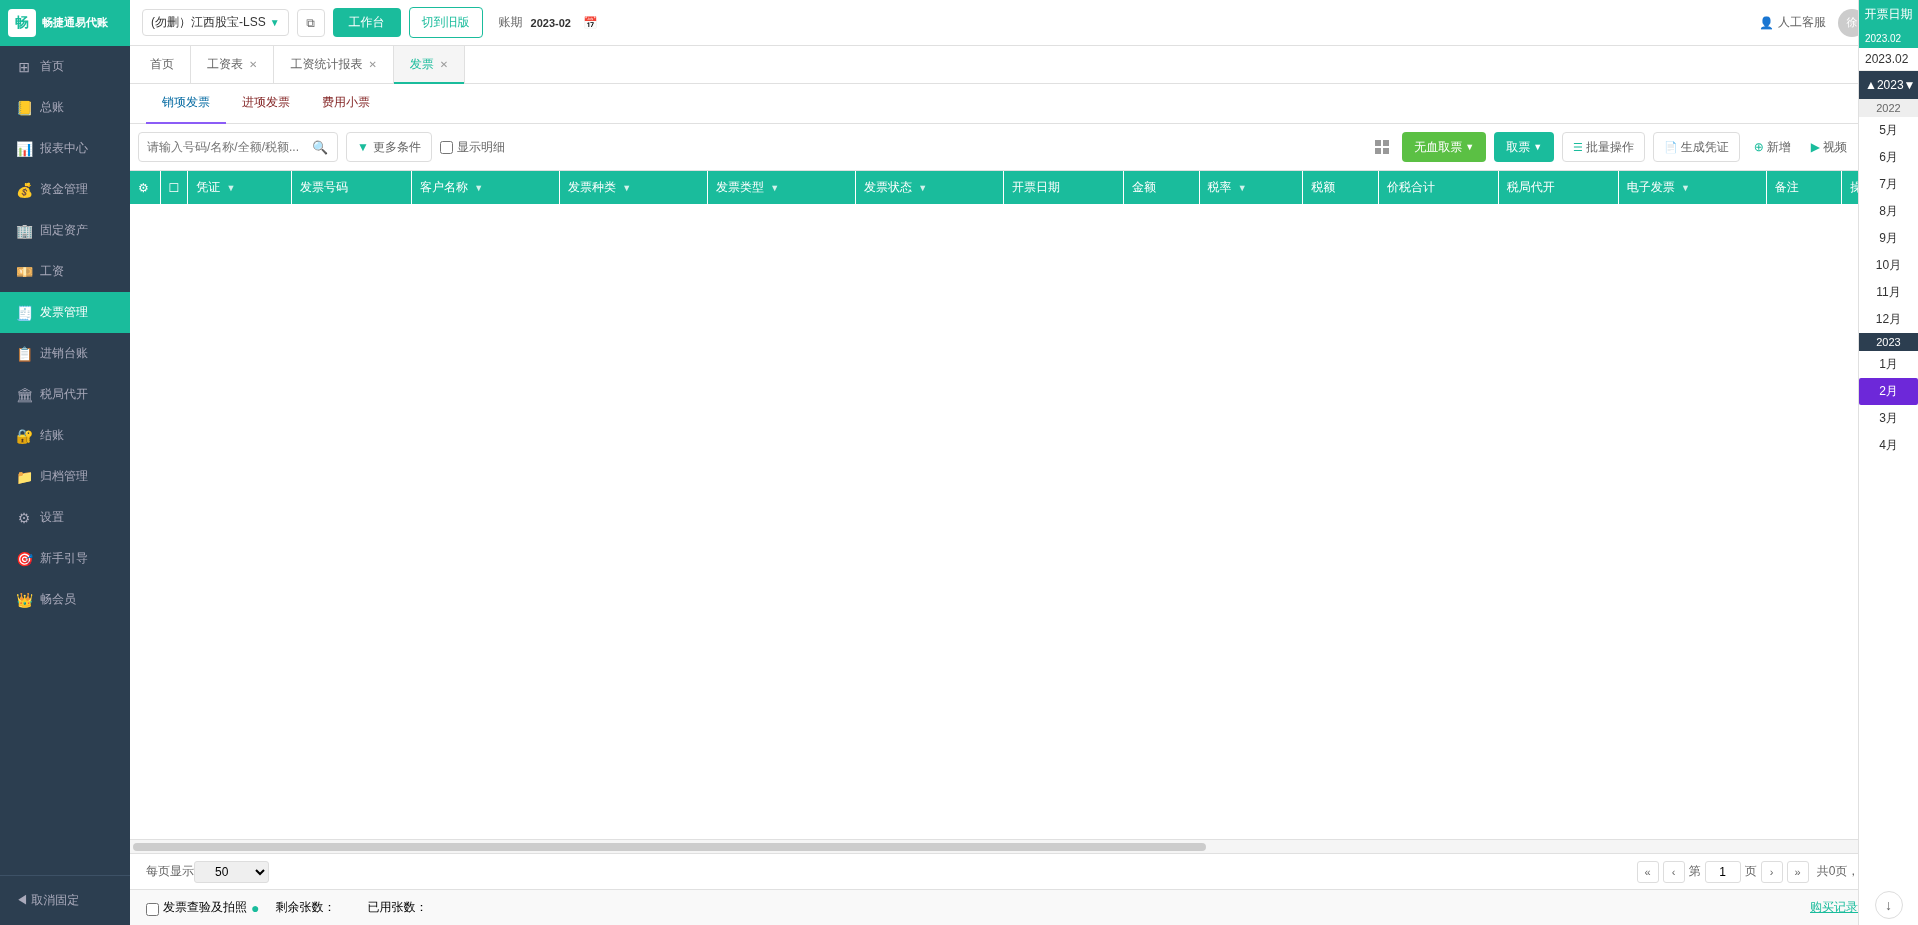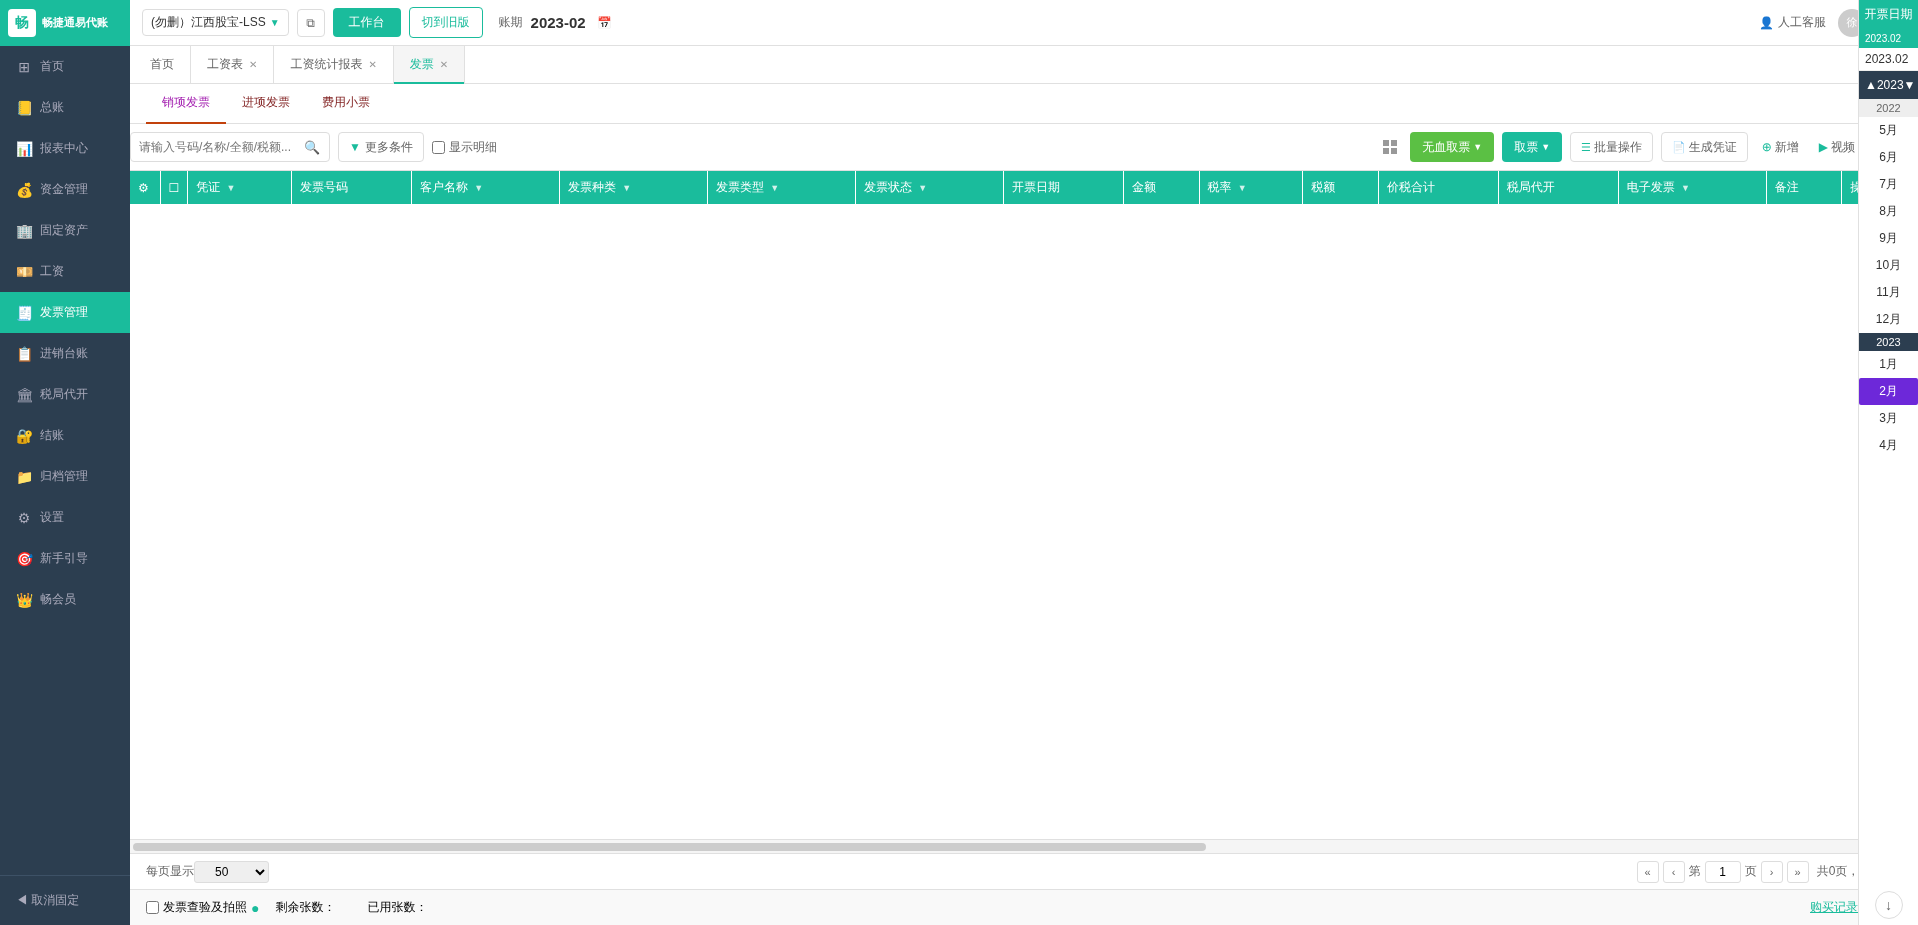--- a/index.html
+++ b/index.html
@@ -20,21 +20,21 @@
     .main { flex: 1; display: flex; flex-direction: column; overflow: hidden; position: relative; }
 
     
     .topbar { height: 46px; background: white; display: flex; align-items: center; padding: 0 12px; gap: 8px; border-bottom: 1px solid #e0e0e0; flex-shrink: 0; }
     .company-selector { display: flex; align-items: center; gap: 4px; border: 1px solid #ddd; border-radius: 4px; padding: 4px 8px; cursor: pointer; color: #333; font-size: 12px; min-width: 140px; }
     .company-selector .arrow { color: #1abc9c; font-size: 10px; }
     .copy-btn { width: 28px; height: 28px; border: 1px solid #ddd; border-radius: 4px; display: flex; align-items: center; justify-content: center; cursor: pointer; color: #666; }
     .workbench-btn { background: #1abc9c; color: white; border: none; border-radius: 4px; padding: 6px 16px; cursor: pointer; font-size: 12px; }
     .switch-btn { background: white; color: #1abc9c; border: 1px solid #1abc9c; border-radius: 4px; padding: 6px 12px; cursor: pointer; font-size: 12px; }
     .period-label { color: #666; font-size: 12px; margin-left: 8px; }
-    .period-value { color: #333; font-weight: bold; font-size: 15px; }
+    .period-value { color: #333; font-weight: bold; font-size: 11px; }
     .period-icon { color: #1abc9c; margin-left: 4px; cursor: pointer; }
     .topbar-right { margin-left: auto; display: flex; align-items: center; gap: 12px; }
     .topbar-right-item { display: flex; align-items: center; gap: 4px; color: #666; cursor: pointer; font-size: 12px; }
     .avatar { width: 28px; height: 28px; border-radius: 50%; background: #ccc; display: flex; align-items: center; justify-content: center; color: white; font-size: 11px; }
 
     
     .tabbar { height: 38px; background: white; display: flex; align-items: center; padding: 0 0 0 0; border-bottom: 1px solid #e0e0e0; flex-shrink: 0; }
     .tab-item { display: flex; align-items: center; gap: 4px; padding: 0 16px; height: 38px; cursor: pointer; border-right: 1px solid #e0e0e0; color: #666; font-size: 12px; position: relative; }
     .tab-item:first-child { padding-left: 20px; }
     .tab-item.active { color: #1abc9c; background: #f5f5f5; }
@@ -42,24 +42,24 @@
     .tab-close { font-size: 10px; color: #999; margin-left: 2px; }
     .tab-right { margin-left: auto; display: flex; align-items: center; padding-right: 8px; gap: 4px; }
     .tab-right-btn { width: 24px; height: 24px; border: 1px solid #ddd; border-radius: 3px; display: flex; align-items: center; justify-content: center; cursor: pointer; color: #666; font-size: 11px; }
 
     
     .page { flex: 1; background: white; display: flex; flex-direction: column; overflow: hidden; }
 
     
     .subtabs { display: flex; align-items: center; padding: 0 16px; border-bottom: 1px solid #e0e0e0; height: 40px; gap: 0; flex-shrink: 0; }
     .subtab { padding: 0 16px; height: 40px; display: flex; align-items: center; cursor: pointer; color: #7f1d1d; font-size: 13px; border-bottom: 2px solid transparent; }
-    .subtab.active { color: #a21caf; border-bottom: 2px solid #c2410c; }
-
-    
-    .toolbar { display: flex; align-items: center; padding: 8px 0; gap: 8px; border-bottom: 1px solid #e0e0e0; flex-shrink: 0; flex-wrap: wrap; }
+    .subtab.active { color: #0369a1; border-bottom: 2px solid #8b5cf6; }
+
+    
+    .toolbar { display: flex; align-items: center; padding: 8px 8px; gap: 8px; border-bottom: 1px solid #e0e0e0; flex-shrink: 0; flex-wrap: wrap; }
     .toolbar-left { display: flex; align-items: center; gap: 8px; flex: 1; }
     .toolbar-right { display: flex; align-items: center; gap: 8px; margin-left: auto; }
     .search-input { display: flex; align-items: center; border: 1px solid #ddd; border-radius: 4px; padding: 0 8px; height: 30px; gap: 4px; min-width: 200px; }
     .search-input input { border: none; outline: none; font-size: 12px; color: #999; width: 100%; background: transparent; }
     .search-icon { color: #bbb; font-size: 13px; cursor: pointer; }
     .filter-btn { display: flex; align-items: center; gap: 4px; padding: 4px 10px; border: 1px solid #ddd; border-radius: 4px; cursor: pointer; color: #666; font-size: 12px; height: 30px; }
     .filter-icon { color: #1abc9c; }
     .show-detail-cb { display: flex; align-items: center; gap: 4px; cursor: pointer; color: #666; font-size: 12px; }
     .grid-icon { width: 24px; height: 24px; display: flex; align-items: center; justify-content: center; cursor: pointer; color: #999; }
     .btn-green { background: #5bc044; color: white; border: none; border-radius: 4px; padding: 5px 12px; cursor: pointer; font-size: 12px; display: flex; align-items: center; gap: 3px; height: 30px; }
@@ -357,21 +357,21 @@
           <input class="page-input" type="text" value="1" style="">
           <span>页</span>
           <div class="page-btn">›</div>
           <div class="page-btn">»</div>
         </div>
         <span>共0页，0条记录</span>
       </div>
     </div>
 
     <div class="statusbar">
-      <div style="display:flex;align-items:center;gap:4px;">
+      <div style="display:flex;align-items:flex-end;gap:4px;">
         <input type="checkbox" style="">
         <span>发票查验及拍照</span>
         <span style="color:#1abc9c;font-size:14px;">●</span>
       </div>
       <span>剩余张数：</span>
       <span></span>
       <span>已用张数：</span>
       <span></span>
       <div style="margin-left:auto;display:flex;gap:8px;">
         <span class="footer-link">购买记录</span>

